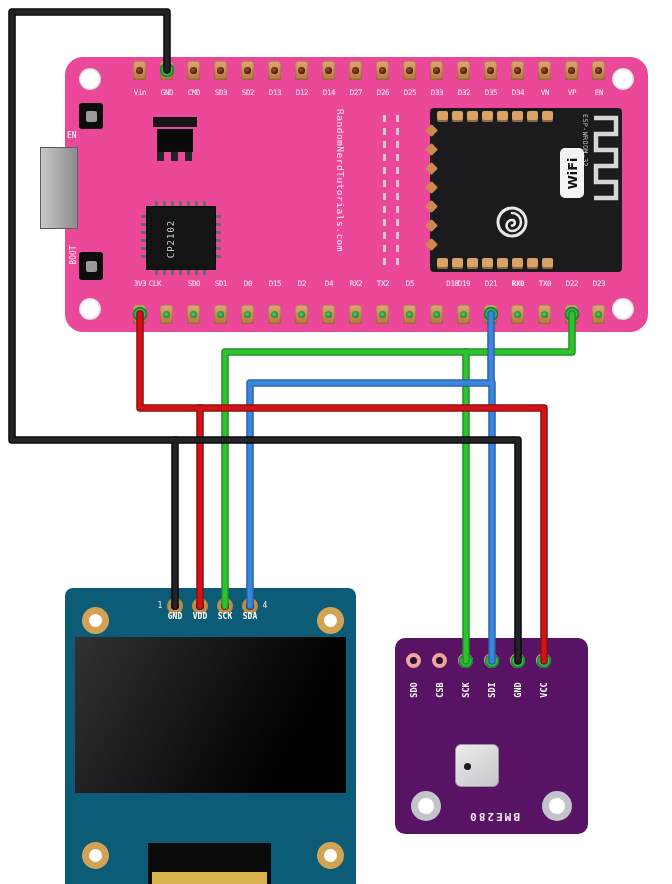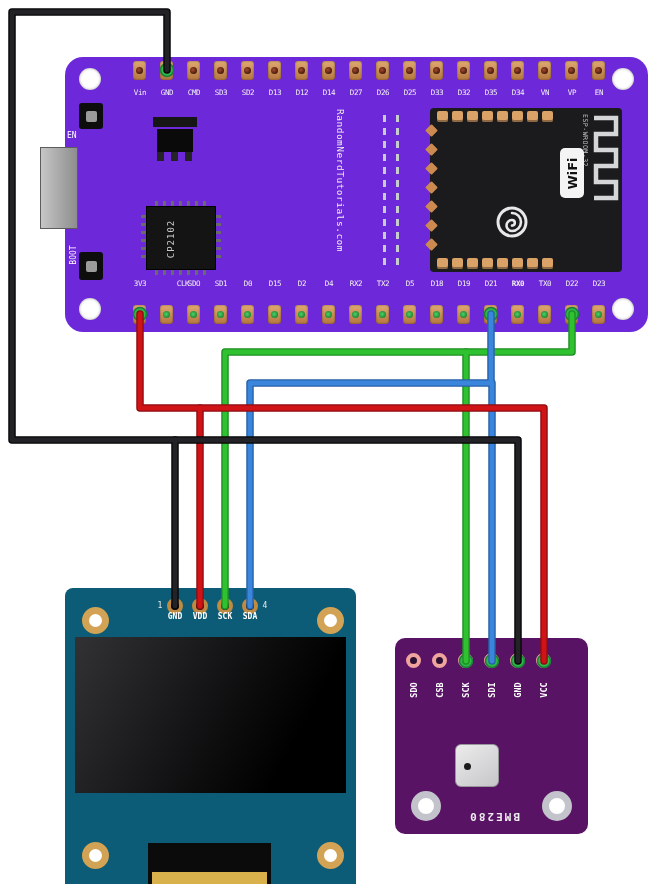--- a/index.html
+++ b/index.html
@@ -61,21 +61,21 @@
   .silver-hole{position:absolute;width:30px;height:30px;border:7px solid #c3c3cb;border-radius:50%;background:#fff;}
   .sensor{position:absolute;left:60px;top:106px;width:44px;height:43px;background:linear-gradient(145deg,#ececec,#c6c6ca);border:1px solid #97979c;border-radius:6px;}
   .sensor-dot{position:absolute;left:8px;top:18px;width:7px;height:7px;border-radius:50%;background:#1c1c1c;}
   .bme-label{position:absolute;left:99px;top:178px;transform:translate(-50%,-50%) rotate(180deg);color:#eee;font-weight:bold;font-size:11px;letter-spacing:2px;}
 </style>
 </head>
 <body>
 
 <div class="canvas">
 
-  <div class="board esp32" style="background-color: #6d28d9;">
+  <div class="board esp32" style="background-color: #ec4899;">
     <div class="hole" style="left:14px;top:11px"></div>
     <div class="hole" style="left:547px;top:11px"></div>
     <div class="hole" style="left:14px;top:241px"></div>
     <div class="hole" style="left:547px;top:241px"></div>
 
     <div class="pinrow">
         <div class="pin" style="left: 68px; top: 4px;">
           <span class="hole-dot"></span>
         </div>
         <div class="pin-label" style="left: 75px; top: 31px;">Vin</div>
@@ -149,21 +149,21 @@
         <div class="pin-label" style="left: 534px; top: 31px;">EN</div>
       </div>
     <div class="pinrow">
         <div class="pin connected" style="left: 68px; top: 248px;">
           <span class="hole-dot"></span>
         </div>
         <div class="pin-label" style="left: 75px; top: 222px;">3V3</div>
         <div class="pin connected" style="left: 95px; top: 248px;">
           <span class="hole-dot"></span>
         </div>
-        <div class="pin-label" style="left: 118px; top: 222px;">CLK</div>
+        <div class="pin-label" style="left: 90px; top: 222px;">CLK</div>
         <div class="pin connected" style="left: 122px; top: 248px;">
           <span class="hole-dot"></span>
         </div>
         <div class="pin-label" style="left: 129px; top: 222px;">SDO</div>
         <div class="pin connected" style="left: 149px; top: 248px;">
           <span class="hole-dot"></span>
         </div>
         <div class="pin-label" style="left: 156px; top: 222px;">SD1</div>
         <div class="pin connected" style="left: 176px; top: 248px;">
           <span class="hole-dot"></span>
@@ -189,21 +189,21 @@
           <span class="hole-dot"></span>
         </div>
         <div class="pin-label" style="left: 318px; top: 222px;">TX2</div>
         <div class="pin connected" style="left: 338px; top: 248px;">
           <span class="hole-dot"></span>
         </div>
         <div class="pin-label" style="left: 345px; top: 222px;">D5</div>
         <div class="pin connected" style="left: 365px; top: 248px;">
           <span class="hole-dot"></span>
         </div>
-        <div class="pin-label" style="left: 372px; top: 222px;">D18</div>
+        <div class="pin-label" style="left: 372px; top: 222px; padding-left: 31px;">D18</div>
         <div class="pin connected" style="left: 392px; top: 248px;">
           <span class="hole-dot"></span>
         </div>
         <div class="pin-label" style="left: 399px; top: 222px;">D19</div>
         <div class="pin connected" style="left: 419px; top: 248px;">
           <span class="hole-dot"></span>
         </div>
         <div class="pin-label" style="left: 426px; top: 222px;">D21</div>
         <div class="pin connected" style="left: 446px; top: 248px;">
           <span class="hole-dot"></span>

